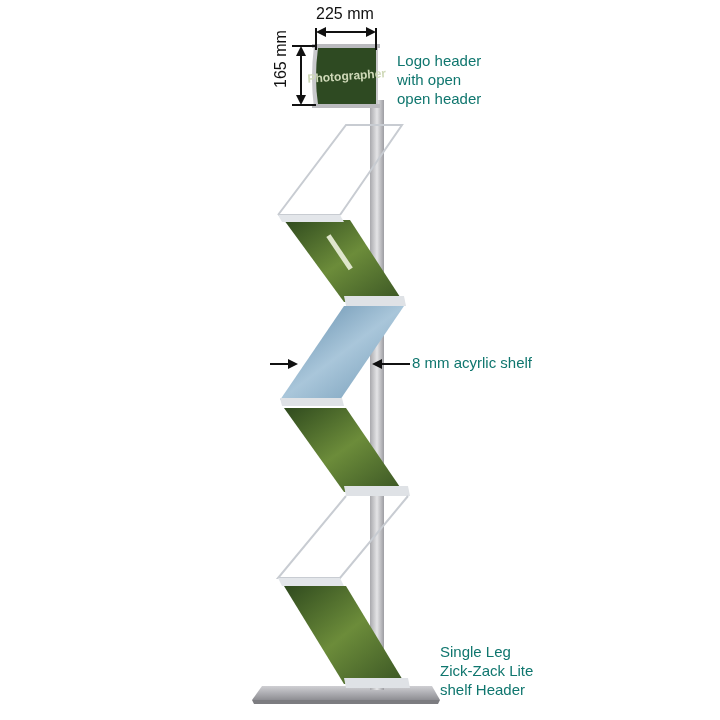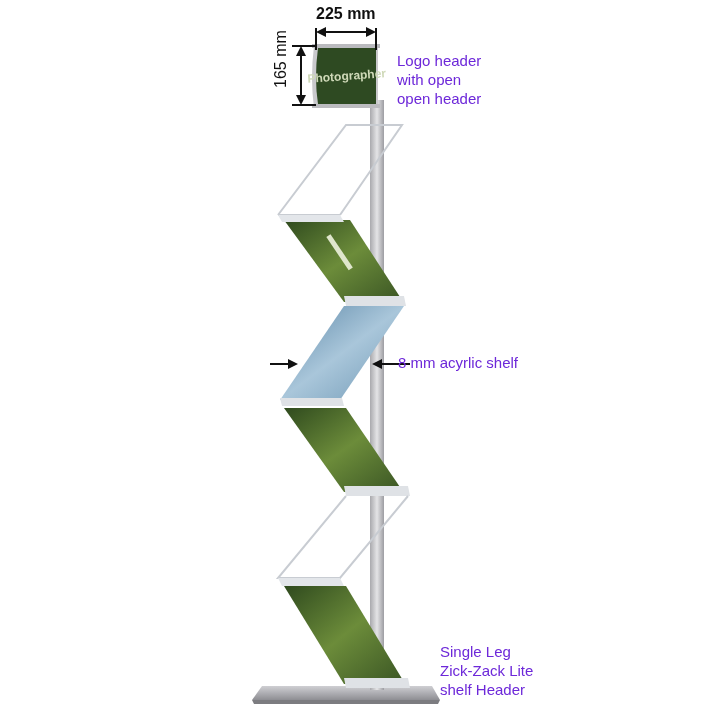--- a/index.html
+++ b/index.html
@@ -1,17 +1,17 @@
 <!DOCTYPE html>
 <html><head>
 <meta charset="utf-8">
 <style>
   html,body{margin:0;padding:0;background:#ffffff;}
   body{width:720px;height:720px;position:relative;overflow:hidden;font-family:"Liberation Sans","DejaVu Sans",sans-serif;color:#1a1a1a;}
-  .label{position:absolute;font-size:15px;line-height:19px;color:#6d28d9;}
+  .label{position:absolute;font-size:15px;line-height:19px;color:#0f766e;}
   .dim{position:absolute;font-size:16px;color:#111;}
   svg{position:absolute;left:0;top:0;}
 </style>
 </head>
 <body>
 
 <svg width="720" height="720" viewBox="0 0 720 720">
   <defs>
     <linearGradient id="poleG" x1="0" x2="1">
       <stop offset="0" stop-color="#a9a9ad"></stop>
@@ -97,30 +97,30 @@
   </g>
 
   <g stroke="#111" stroke-width="2">
     <line x1="270" y1="364" x2="290" y2="364"></line>
     <polygon points="298,364 288,359 288,369" fill="#111" stroke="none"></polygon>
     <line x1="380" y1="364" x2="410" y2="364"></line>
     <polygon points="372,364 382,359 382,369" fill="#111" stroke="none"></polygon>
   </g>
 </svg>
 
-<div class="dim" style="left:316px;top:5px;font-weight:bold;">225 mm</div>
+<div class="dim" style="left:316px;top:5px;">225 mm</div>
 <div class="dim" style="left:272px;top:88px;transform:rotate(-90deg);transform-origin:left top;">165 mm</div>
 
 <div class="label" style="left:397px;top:51px;">
   <div>Logo header</div>
   <div>with open</div>
   <div>open header</div>
 </div>
 
-<div class="label" style="left:398px;top:353px;">
+<div class="label" style="left:412px;top:353px;">
   <div>8 mm acyrlic shelf</div>
 </div>
 
 <div class="label" style="left:440px;top:642px;">
   <div>Single Leg</div>
   <div>Zick-Zack Lite</div>
   <div>shelf Header</div>
 </div>
 
 </body></html>

